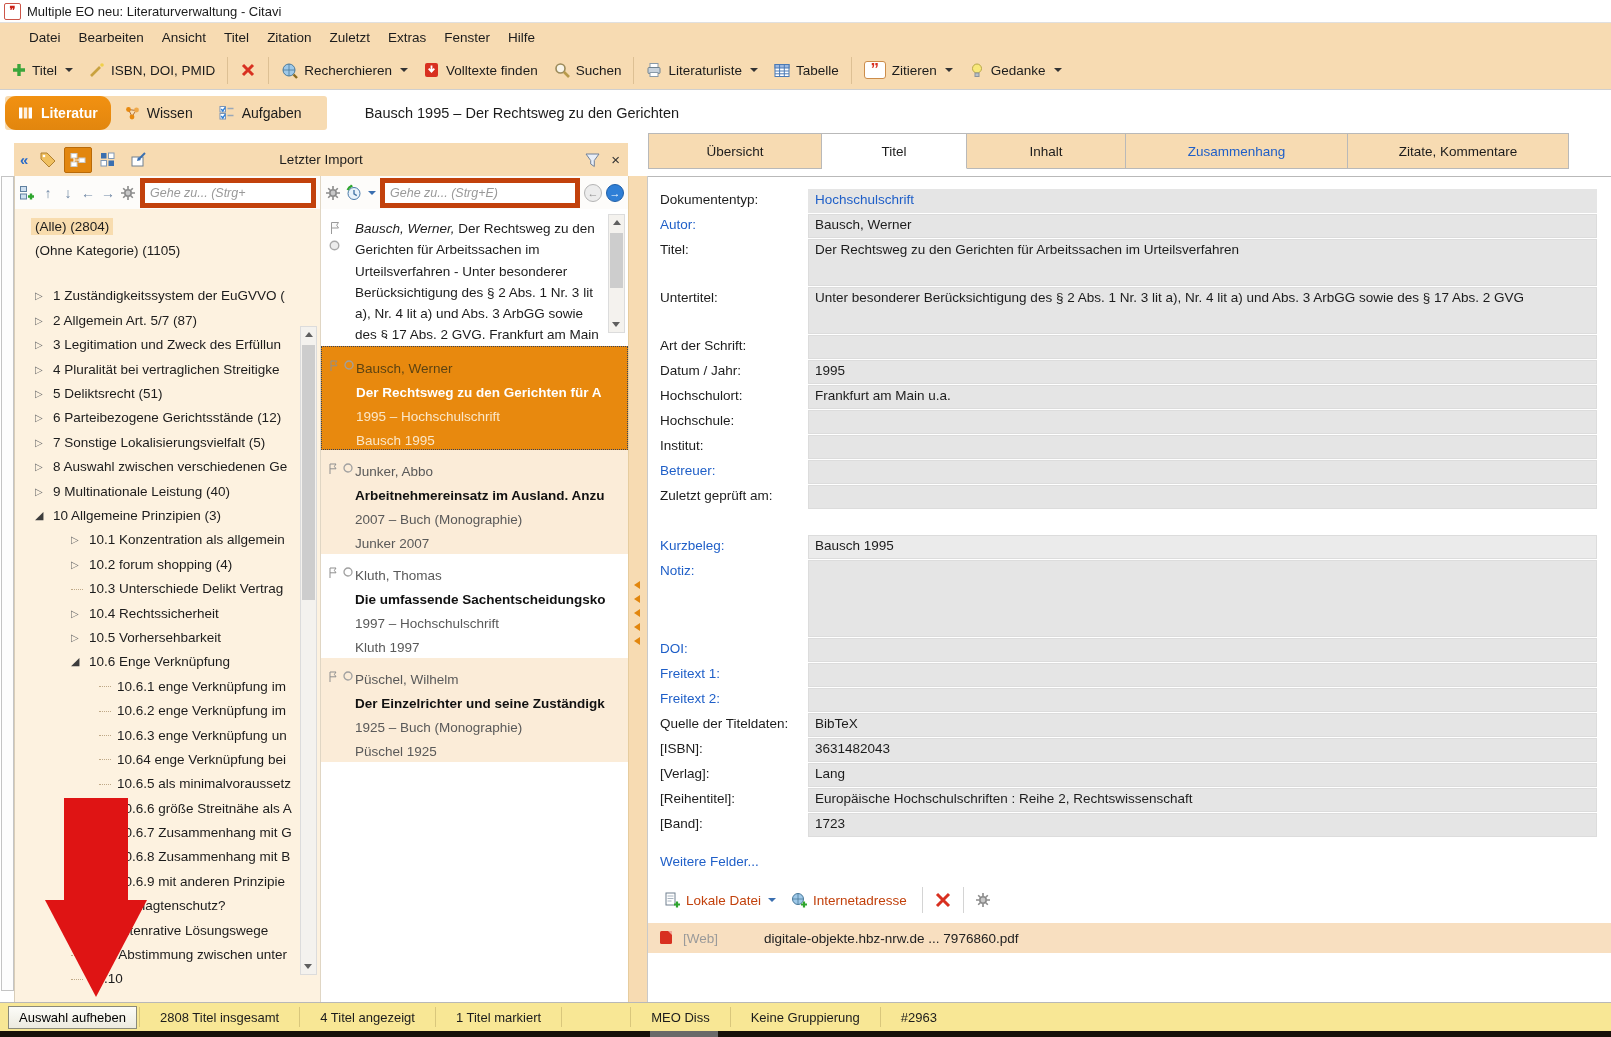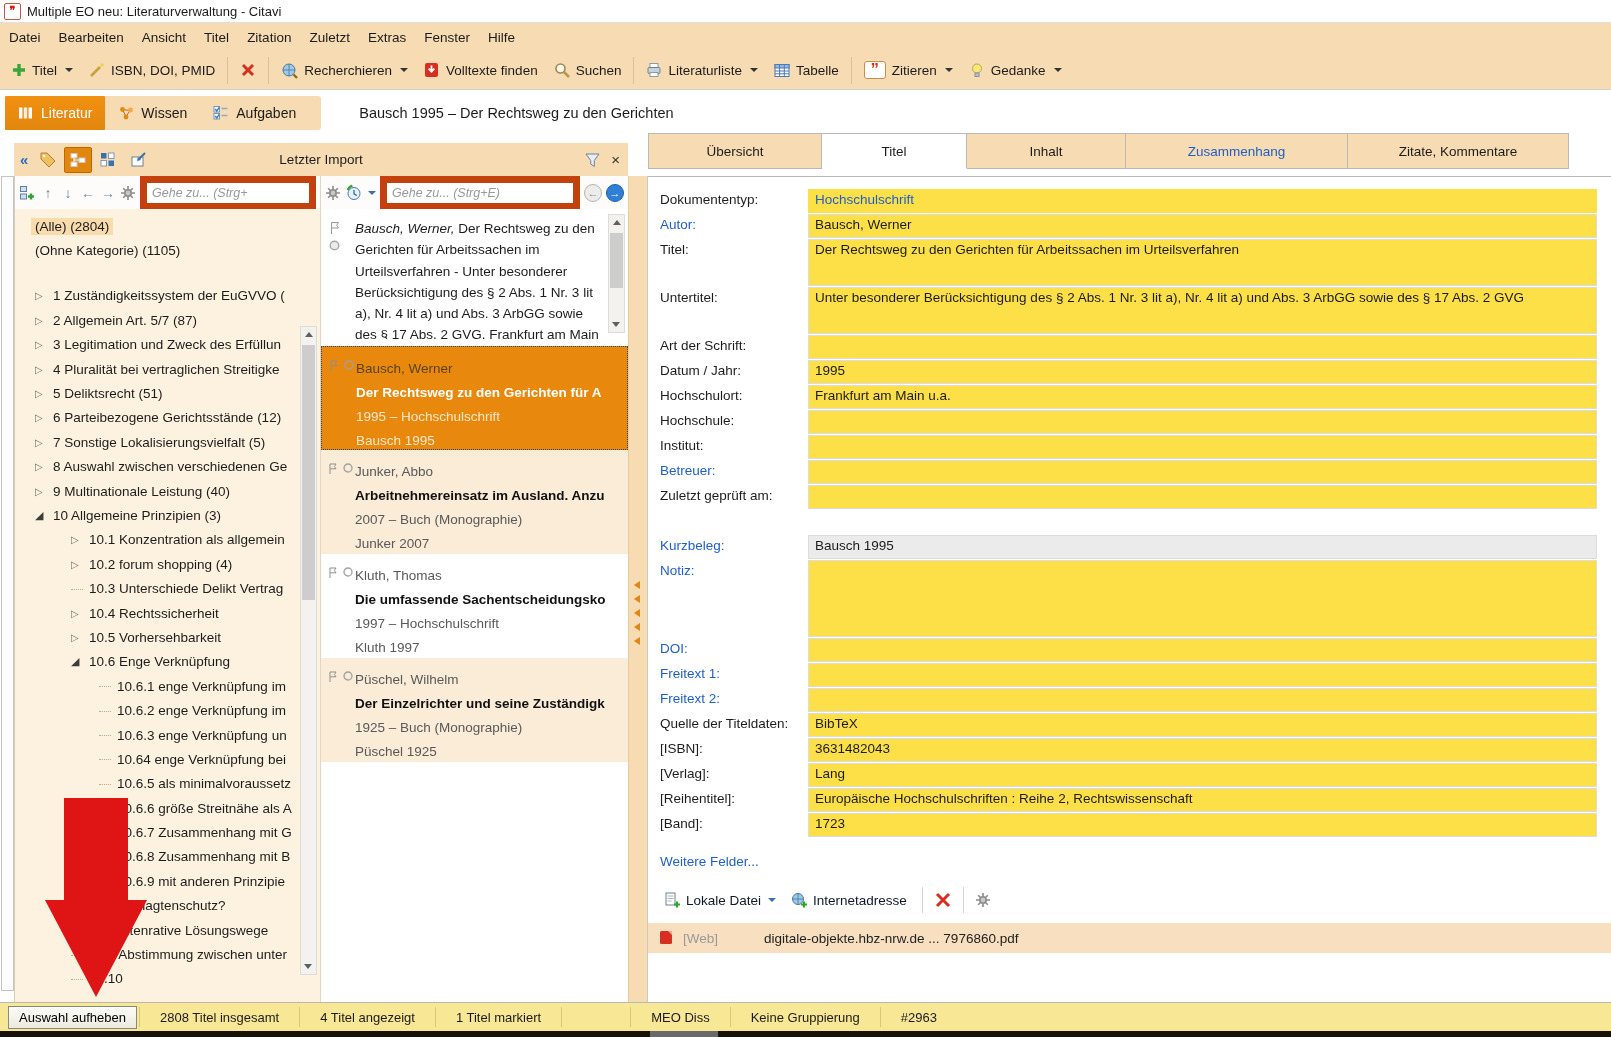--- a/index.html
+++ b/index.html
@@ -5,55 +5,55 @@
   html,body{margin:0;padding:0;}
   body{width:1611px;height:1037px;position:relative;overflow:hidden;background:#fff;
        font-family:"Liberation Sans",sans-serif;color:#1c1c1c;}
   svg{display:block;}
   
   .titlebar{height:22px;background:#fff;display:flex;align-items:center;gap:6px;padding-left:4px;
             border-bottom:1px solid #e0e0e0;font-size:13px;}
   .app-icon{width:15px;height:15px;border:1px solid #cc5548;border-radius:2px;color:#cc2218;
             font-weight:bold;font-size:11px;line-height:13px;text-align:center;background:#fff;}
   
-  .menubar{height:28px;background:#f7dbb2;display:flex;align-items:center;padding-left:0;}
+  .menubar{height:28px;background:#f7dbb2;display:flex;align-items:center;padding-left:20px;}
   .menu-item{padding:0 9px;font-size:13.5px;}
   .toolbar{height:38px;background:#f7dbb2;display:flex;align-items:center;padding-left:4px;
            border-bottom:1px solid #cfcfcf;}
   .tbtn{display:flex;align-items:center;gap:6px;padding:4px 8px;font-size:13.5px;white-space:nowrap;}
   .tsep{width:1px;height:27px;background:#ddc094;margin:0 4px;}
   .caret{width:0;height:0;border-left:4px solid transparent;border-right:4px solid transparent;
          border-top:4px solid #333;margin-left:2px;}
   .quote-icon{display:inline-block;width:20px;height:16px;border:1px solid #cc8c4a;border-radius:3px;
               background:#fff;color:#d83020;font-weight:bold;font-size:17px;line-height:15px;text-align:center;}
   
   .navrow{height:45px;background:#fff;display:flex;align-items:center;}
   .navpill{margin-left:5px;background:#f7dbb2;border-radius:3px;display:flex;align-items:center;
            height:34px;padding-right:12px;}
   .navtab{display:flex;align-items:center;gap:7px;padding:0 13px;height:34px;font-size:14px;}
-  .navtab.active{background:linear-gradient(#f29111,#e2860e);color:#fff;border-radius:1px;font-weight:normal;}
+  .navtab.active{background:linear-gradient(#f29111,#e2860e);color:#fff;border-radius:11px;font-weight:bold;}
   .current-title{margin-left:38px;font-size:14.5px;text-align:right;}
   
   .main{position:absolute;top:133px;left:0;right:0;bottom:34px;background:#fff;}
   .left-strip{position:absolute;left:1px;top:43px;width:11px;bottom:12px;background:#fdfdfd;border:1px solid #c4c4c4;}
   .panels-header{position:absolute;left:14px;top:10px;width:614px;height:33px;background:#f7dbb2;
                  display:flex;align-items:center;gap:2px;padding-left:6px;box-sizing:border-box;}
   .chevrons{color:#2a6bc8;font-weight:bold;font-size:15px;margin-right:4px;}
   .hbtn{width:28px;height:26px;display:flex;align-items:center;justify-content:center;border-radius:2px;}
   .hbtn.active{background:#e2860e;border:1px solid #b96a08;box-sizing:border-box;}
   .hdr-title{position:absolute;left:160px;right:160px;text-align:center;font-size:13.5px;}
   .hdr-right{position:absolute;right:8px;display:flex;align-items:center;gap:10px;}
   .close-x{font-size:15px;color:#333;}
   
   .tree-panel{position:absolute;left:14px;top:43px;width:306px;bottom:0;border-left:1px solid #d8cdb8;
               box-sizing:border-box;}
   .ptoolbar{height:33px;background:#fdfcfa;border-bottom:1px solid #d8d8d8;display:flex;
             align-items:center;gap:4px;padding:0 4px;}
   .nav-arrow{color:#6f87a5;font-size:14px;font-weight:bold;width:16px;text-align:center;}
-  .goto-input{flex:1;height:20px;border:7px solid #c2410c;background:#fff;font-size:12.5px;
+  .goto-input{flex:1;height:20px;border:5px solid #c2410c;background:#fff;font-size:12.5px;
               font-style:italic;color:#9a9a9a;display:flex;align-items:center;padding-left:5px;
               white-space:nowrap;overflow:hidden;}
   .tree-body{position:absolute;top:33px;left:0;right:0;bottom:0;background:#fdf2e0;overflow:hidden;
              padding-top:5px;}
   .trow{height:24.4px;display:flex;align-items:center;font-size:13.5px;white-space:nowrap;}
   .trow.lvl0{padding-left:20px;}
   .trow.lvl1{padding-left:56px;}
   .trow.lvl2{padding-left:84px;}
   .texp{width:18px;flex:none;font-size:10px;color:#707070;}
   .trow .exp-open{color:#3c3c3c;font-size:11px;}
@@ -106,31 +106,31 @@
   .rtabs div:nth-of-type(2){width:145px;}
   .rtabs div:nth-of-type(3){width:159px;}
   .rtabs div:nth-of-type(4){width:222px;}
   .rtabs div:nth-of-type(5){width:221px;}
   .rtab.active{background:#fff;border-bottom:1px solid #fff;}
   .rtab.blue{color:#1f5fc8;}
   .rcontent{position:absolute;top:43px;left:0;right:0;bottom:0;background:#fff;
             border-top:1px solid #b9b9b9;padding-top:12px;box-sizing:border-box;}
   .frow{display:flex;margin:0 14px 1px 12px;}
   .flabel{width:148px;flex:none;font-size:13.5px;padding-top:3px;}
-  .fvalue{flex:1;border:1px solid #dcdcdc;background:#fde047;min-height:18px;font-size:13.5px;
+  .fvalue{flex:1;border:1px solid #dcdcdc;background:#e5e5e5;min-height:18px;font-size:13.5px;
           padding:2px 6px;white-space:nowrap;overflow:hidden;}
   .blue .flabel{color:#1f5fc8;}
   .link .fvalue{border-color:transparent;color:#1f5fc8;}
   .h2 .fvalue{min-height:41px;}
   .h3 .fvalue{min-height:71px;}
   .gray .fvalue{background:#ebebeb;}
   .gap{margin-top:26px;}
   .more-fields{margin:17px 0 0 12px;color:#1f5fc8;font-size:13.5px;}
   .attach-bar{display:flex;align-items:center;gap:7px;margin:16px 0 0 12px;height:30px;font-size:13.5px;}
-  .attach-btn{display:flex;align-items:center;gap:5px;color:#0f172a;padding:0 4px;}
+  .attach-btn{display:flex;align-items:center;gap:5px;color:#c2410c;padding:0 4px;}
   .asep{width:1px;height:26px;background:#d4d4d4;margin:0 4px;}
   .file-row{display:flex;align-items:center;background:#f8dfc0;height:30px;margin-top:8px;
             padding-left:12px;font-size:13.5px;}
   .file-tag{color:#9a9a9a;margin-left:10px;}
   .file-name{margin-left:46px;color:#222;}
   
   .statusbar{position:absolute;left:0;right:0;bottom:6px;height:28px;background:#f8e795;
              border-top:1px solid #b8b8b8;display:flex;align-items:center;font-size:13px;}
   .sb-btn{margin-left:8px;padding:3px 10px;border:1px solid #8a8a7a;font-size:13px;
           font-family:"Liberation Sans",sans-serif;background:linear-gradient(#fcfcf8,#eceadf);}

